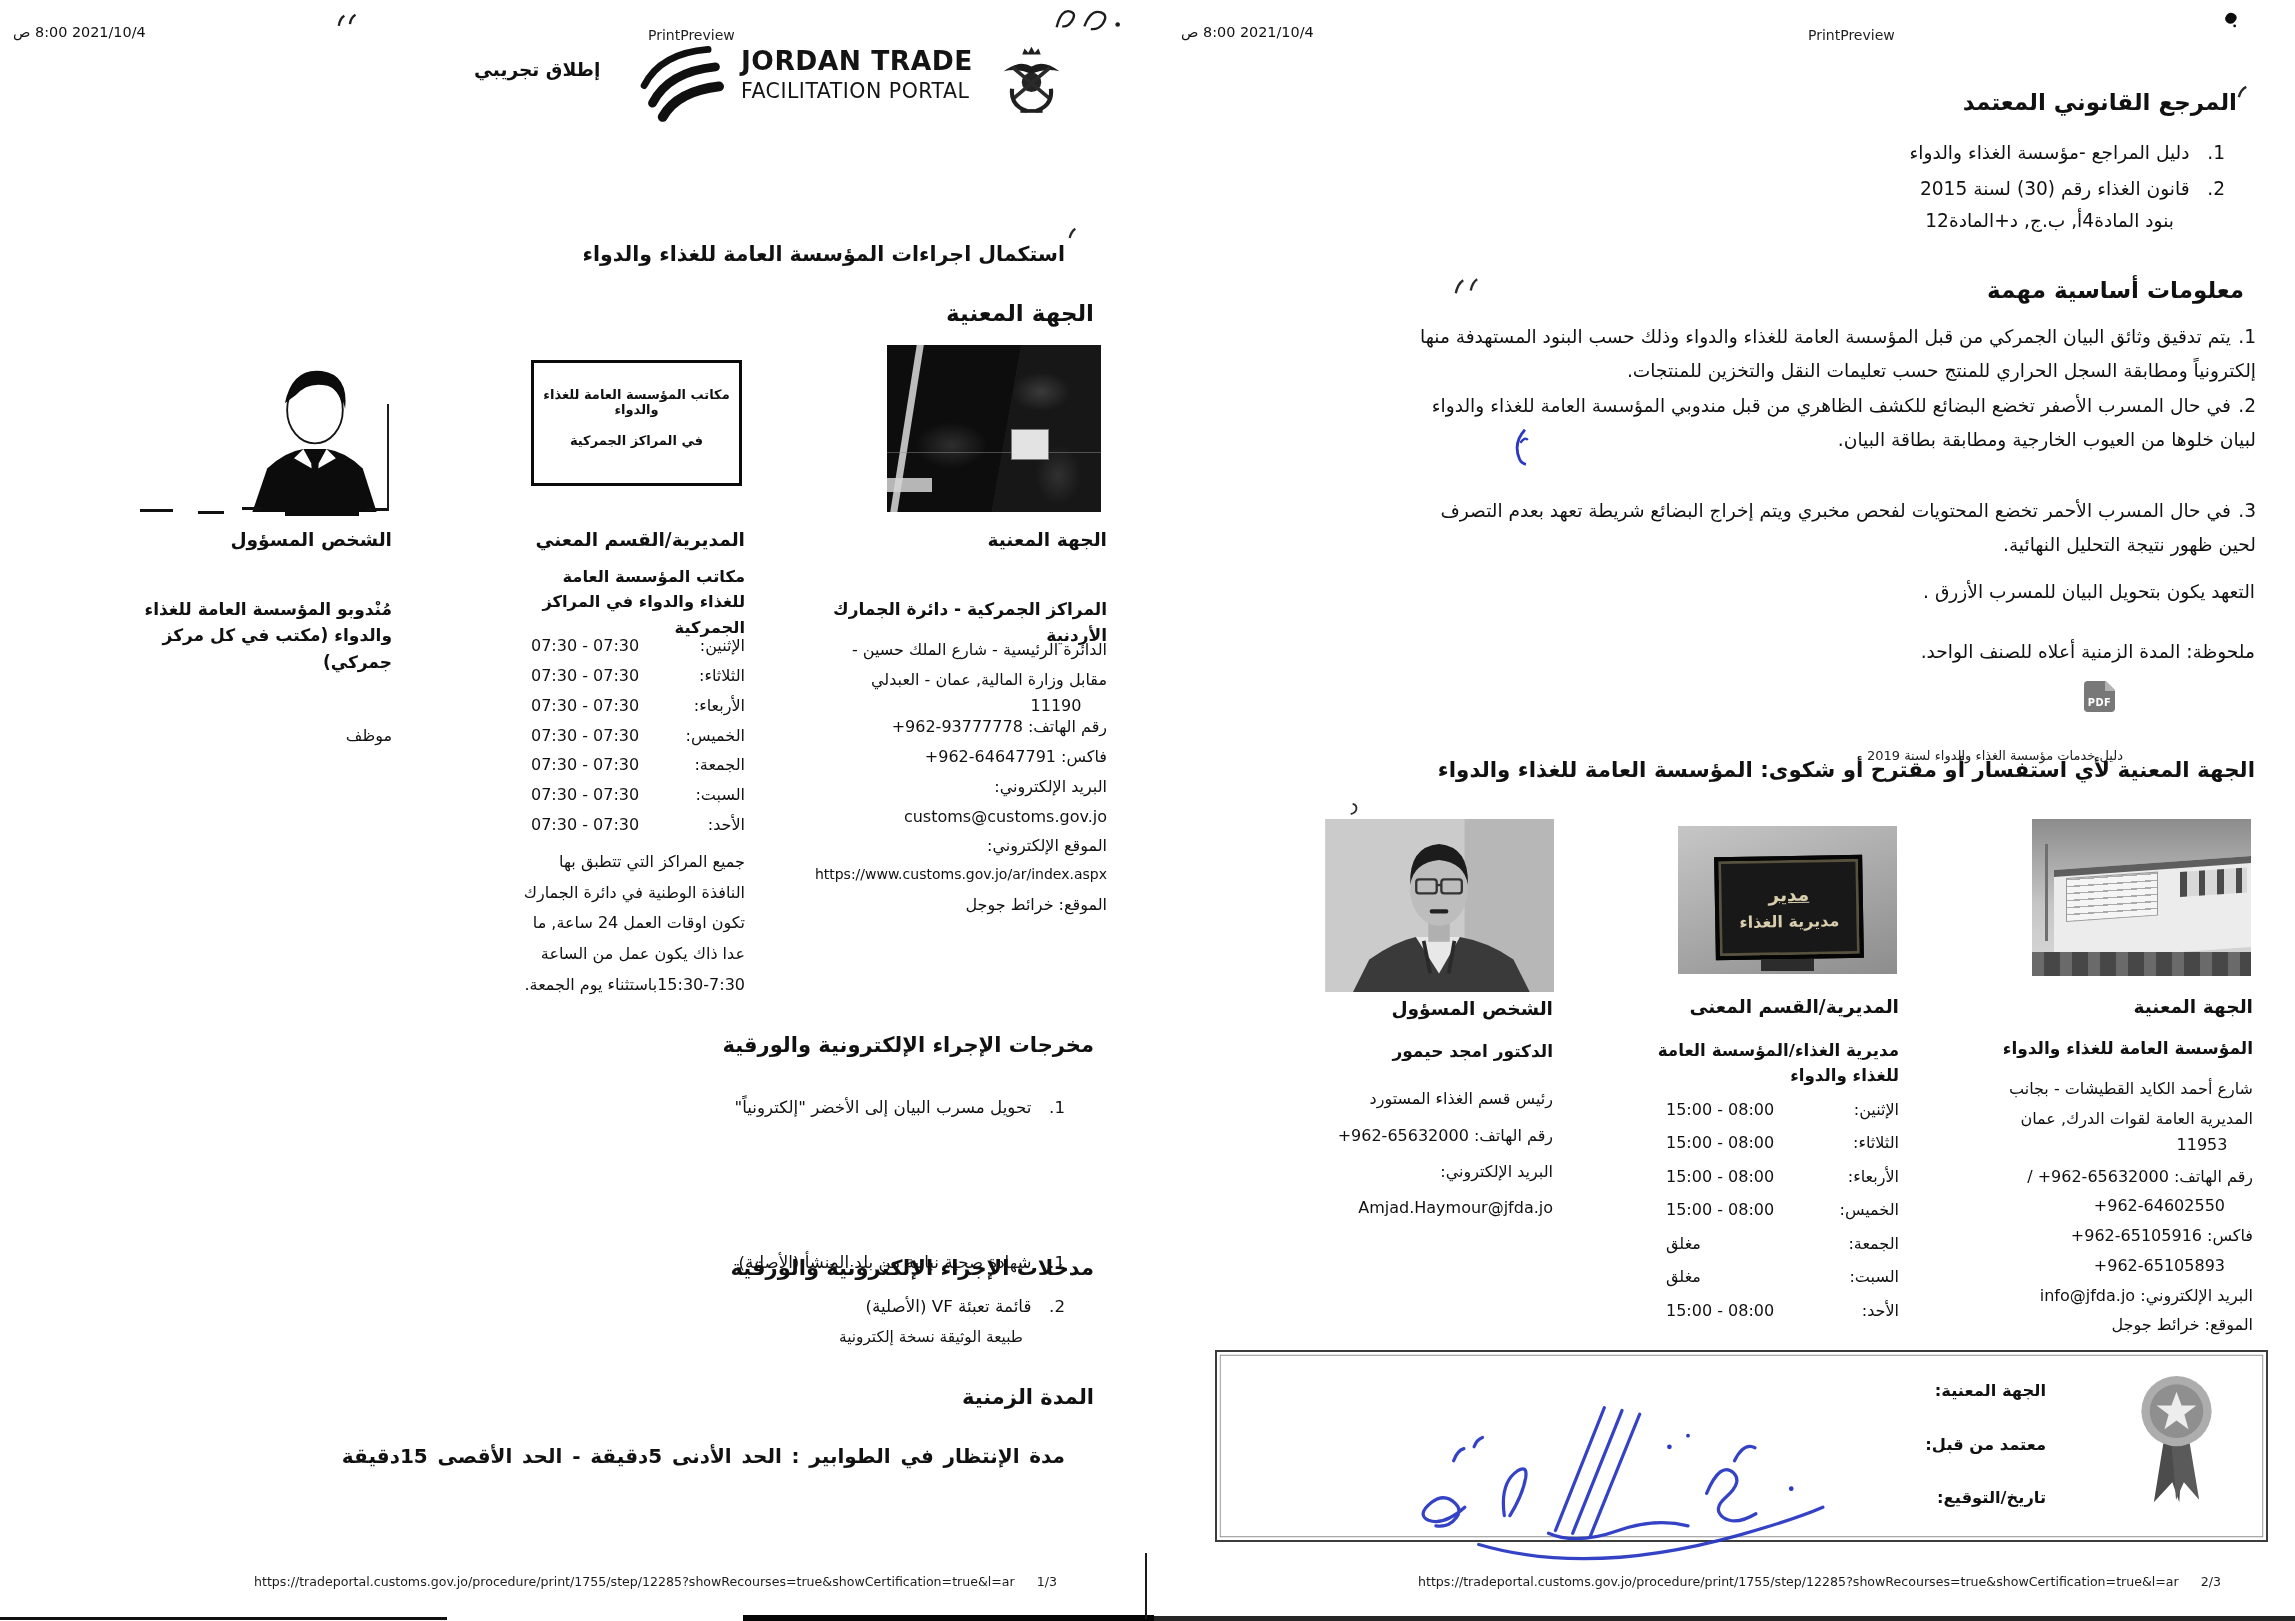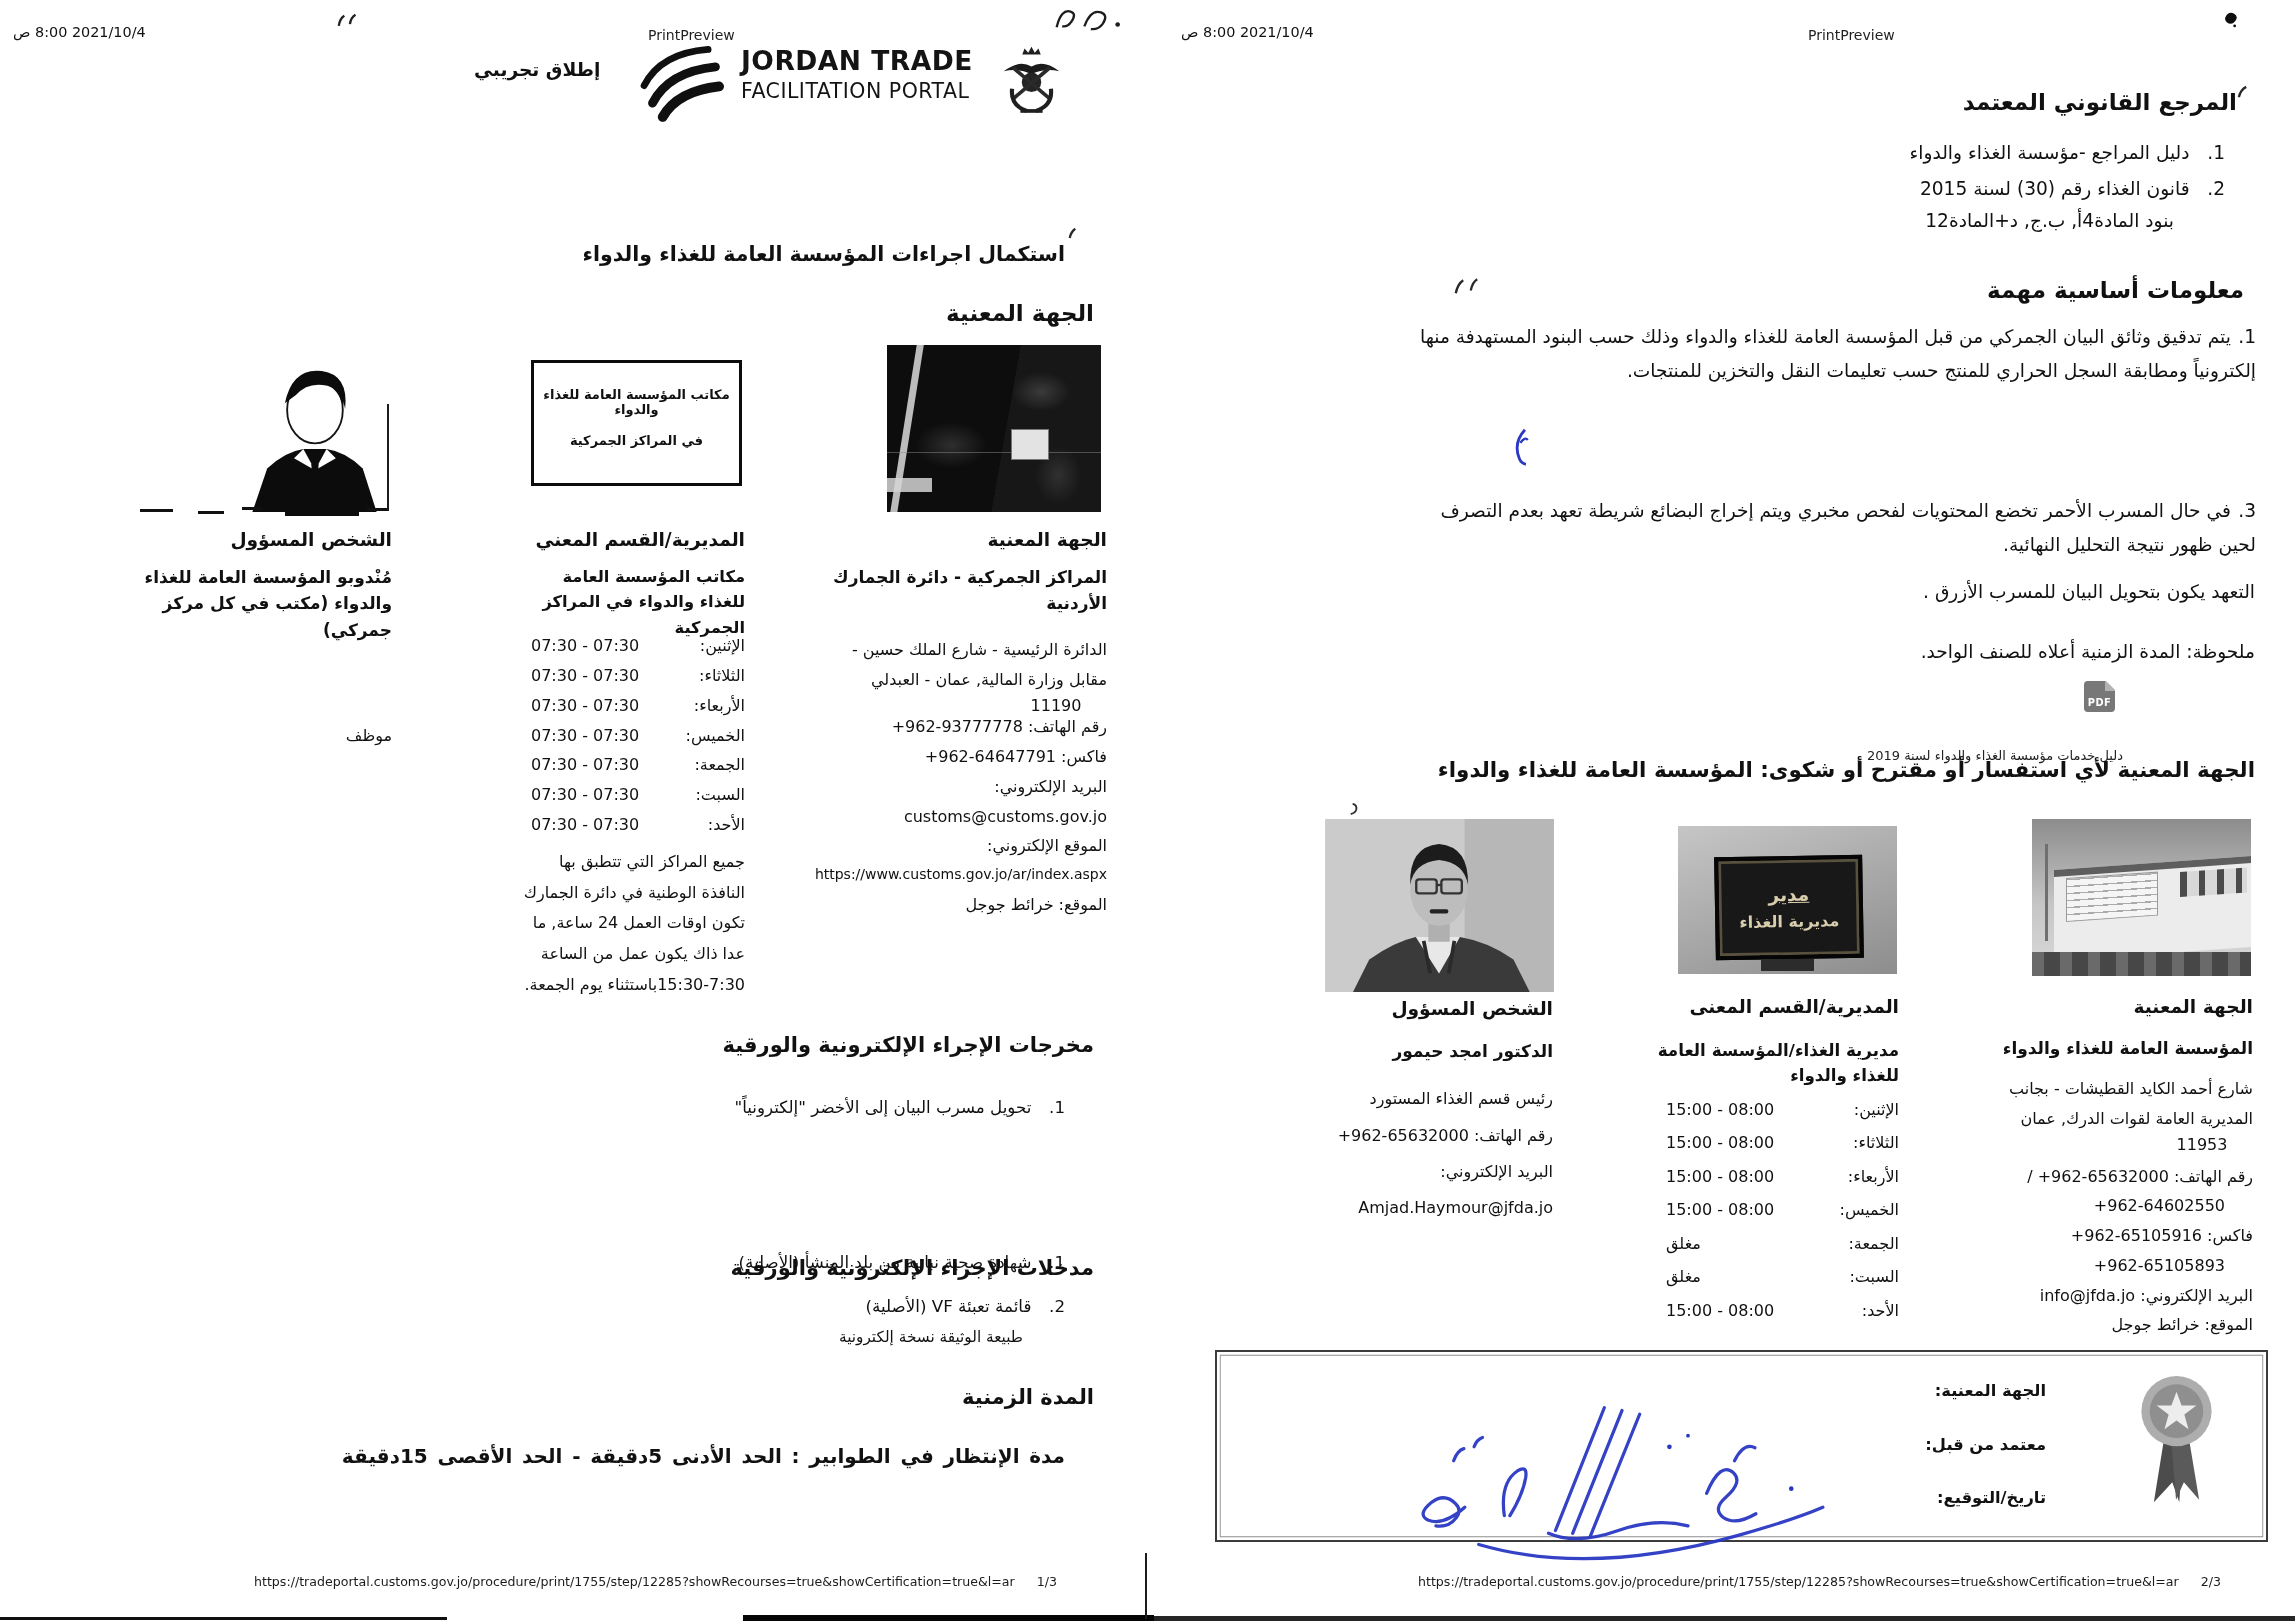--- a/index.html
+++ b/index.html
@@ -6,21 +6,21 @@
   body{width:2295px;height:1622px;font-family:"DejaVu Sans",sans-serif;color:#111;}
   #root{position:relative;width:2295px;height:1622px;background:#ffffff;overflow:hidden;}
   .abs{position:absolute;}
   .rtl{direction:rtl;text-align:right;}
   .ltr{direction:ltr;unicode-bidi:embed;}
   .b{font-weight:700;}
   .nw{white-space:nowrap;}
   .hd{font-weight:700;font-size:23px;white-space:nowrap;}
   .hd2{font-weight:700;font-size:21px;white-space:nowrap;}
   .body1{font-size:16px;}
-  .colname{font-size:17px;font-weight:700;line-height:1.55;}
+  .colname{font-size:17px;font-weight:700;line-height:1.55;margin-top:32px;}
   .collabel{font-size:18.6px;font-weight:700;white-space:nowrap;}
   .srow{display:flex;justify-content:space-between;direction:rtl;font-size:16px;white-space:nowrap;}
   .item{display:flex;direction:rtl;gap:17.7px;font-size:16.7px;white-space:nowrap;}
   .pno{margin-left:7.4px;}
   .para{direction:rtl;text-align:right;font-size:18.6px;line-height:1.85;}
   .dur{font-size:20px;font-weight:700;word-spacing:2.8px;white-space:nowrap;direction:rtl;}
   .footer{display:flex;direction:ltr;gap:22px;font-size:12.6px;color:#1c1c1c;white-space:nowrap;}
   .photo{overflow:hidden;}
   
   .signboard{border:3.3px solid #0b0b0b;background:#fff;text-align:center;direction:rtl;}
@@ -248,20 +248,23 @@
 
   <div class="abs rtl hd" style="right:51px;top:277px">معلومات أساسية مهمة</div>
   <div class="abs" style="left:1450px;top:270px;width:33px;height:28px">
     <svg width="33" height="28" viewBox="0 0 70 60">
       <path d="M12 50 q4 -20 16 -28 M44 44 q4 -18 14 -24" stroke="#2a2a2a" stroke-width="5" fill="none"></path>
     </svg>
   </div>
 
   <div class="abs para" style="left:1414px;top:320px;width:842px">
     <span class="pno">1.</span><span>يتم تدقيق وثائق البيان الجمركي من قبل المؤسسة العامة للغذاء والدواء وذلك حسب البنود المستهدفة منها إلكترونياً ومطابقة السجل الحراري للمنتج حسب تعليمات النقل والتخزين للمنتجات.</span>
+  </div>
+  <div class="abs para" style="left:1414px;top:389px;width:842px">
+    <span class="pno">2.</span><span>في حال المسرب الأصفر تخضع البضائع للكشف الظاهري من قبل مندوبي المؤسسة العامة للغذاء والدواء لبيان خلوها من العيوب الخارجية ومطابقة بطاقة البيان.</span>
   </div>
   <div class="abs para" style="left:1414px;top:494px;width:842px">
     <span class="pno">3.</span><span>في حال المسرب الأحمر تخضع المحتويات لفحص مخبري ويتم إخراج البضائع شريطة تعهد بعدم التصرف لحين ظهور نتيجة التحليل النهائية.</span>
   </div>
 
   <div class="abs" style="left:1511px;top:426px;width:20.5px;height:43px">
     <svg width="20.5" height="43" viewBox="0 0 44 92">
       <path d="M30 8 q-26 28 -12 62 q4 10 14 12" stroke="#2a38c2" stroke-width="6" fill="none"></path>
       <path d="M20 36 q10 -14 16 -6" stroke="#2a38c2" stroke-width="5" fill="none"></path>
     </svg>

